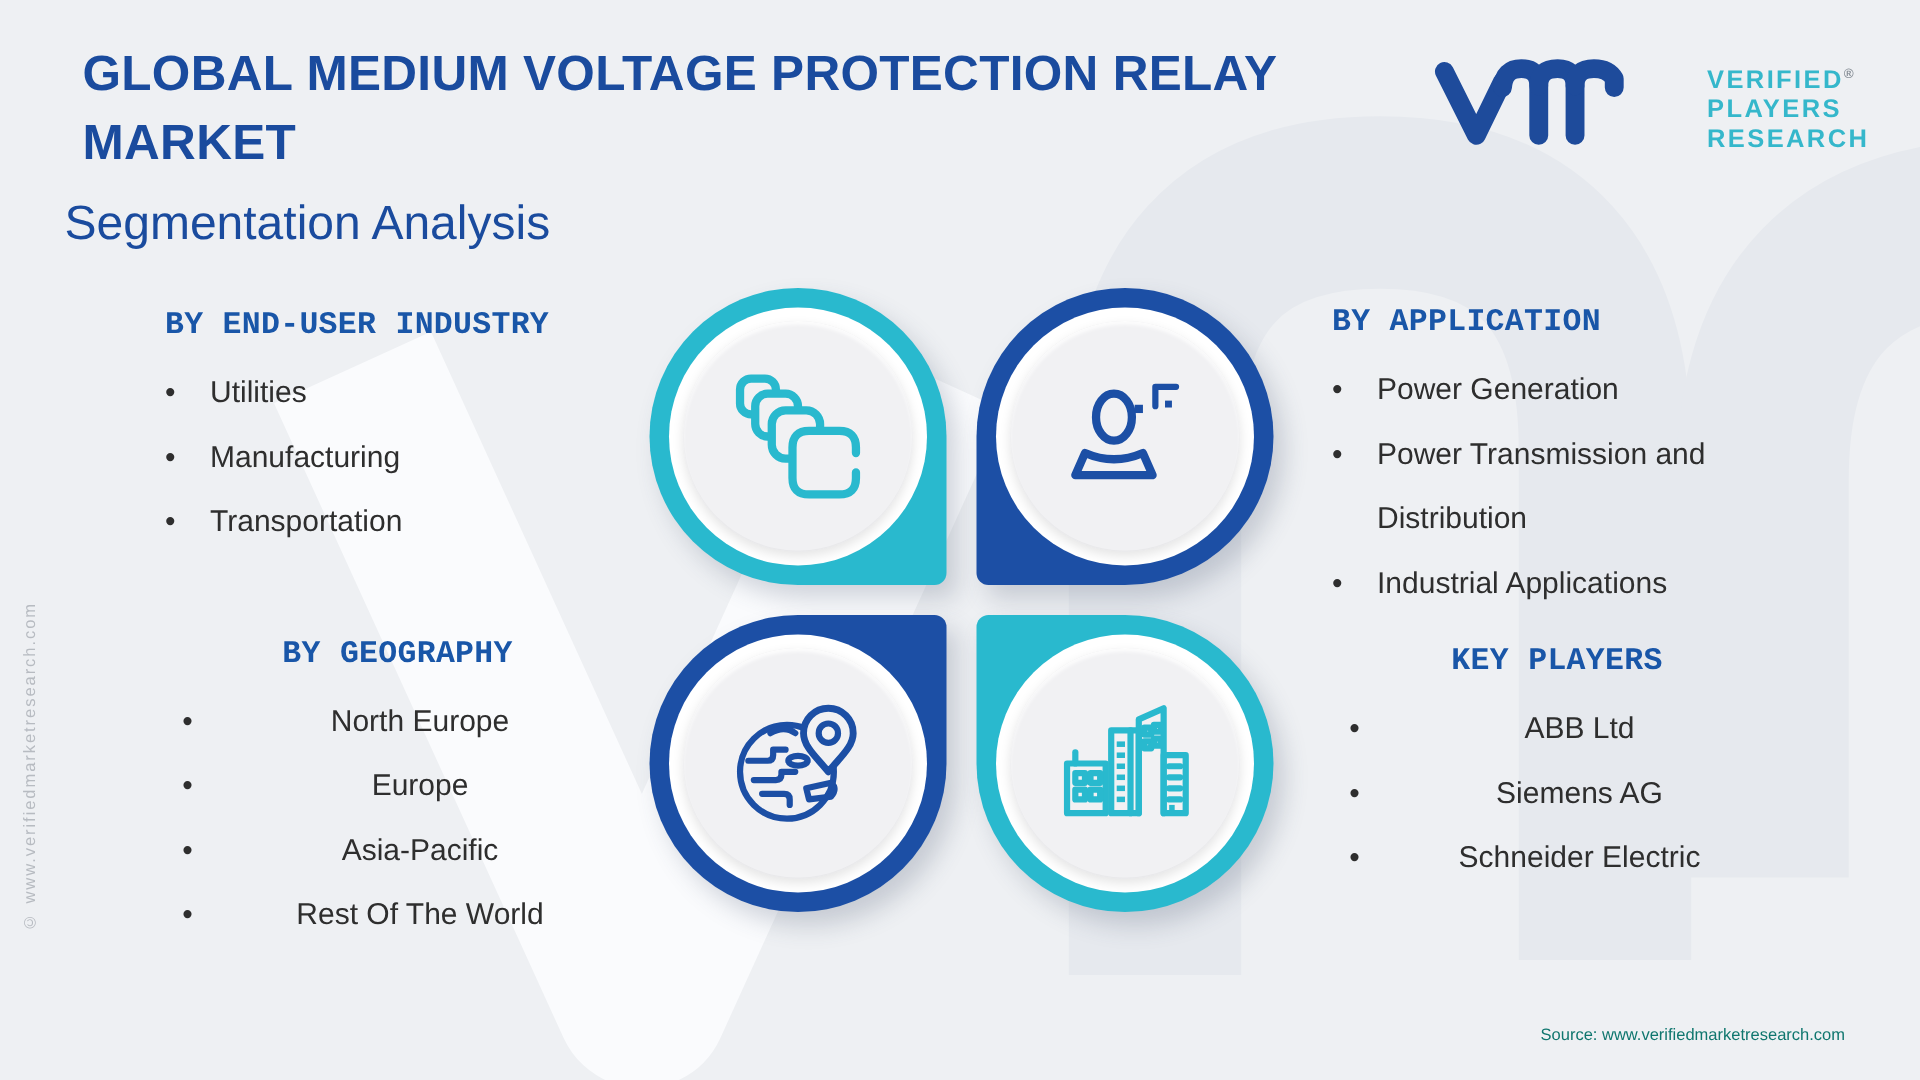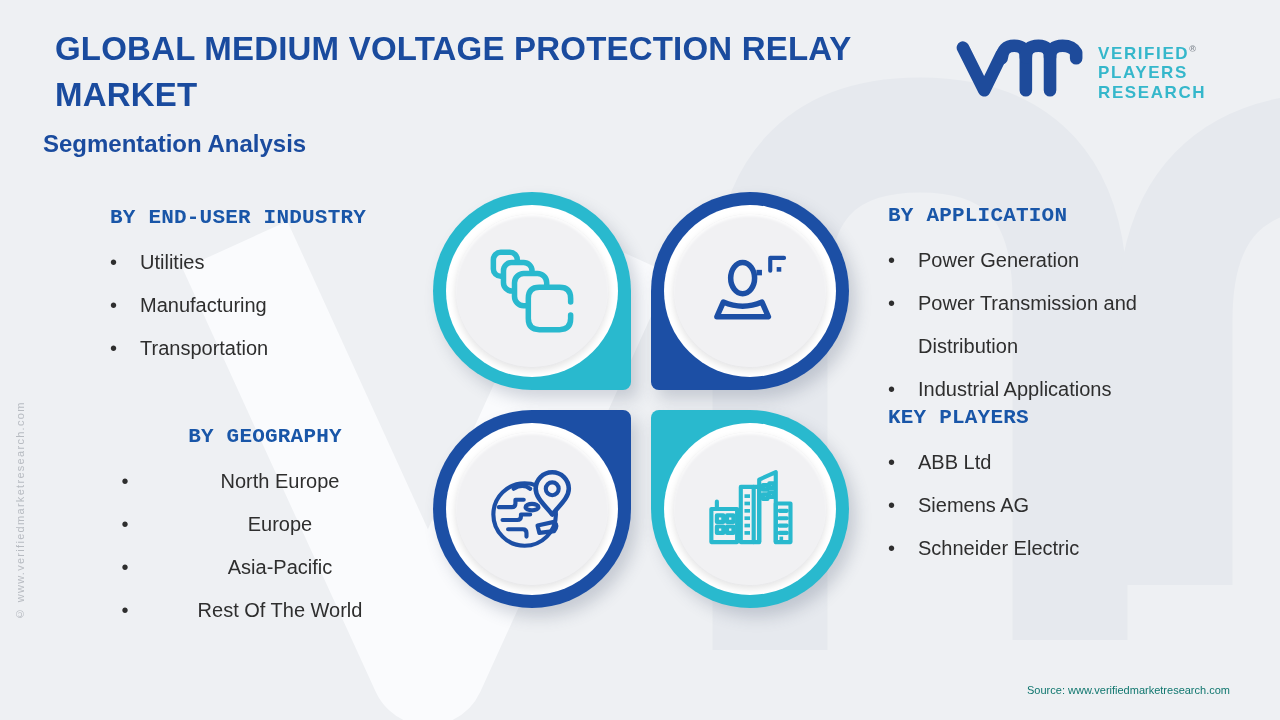--- a/index.html
+++ b/index.html
@@ -26,24 +26,24 @@
     font-size:11px;color:#b7bbc1;letter-spacing:1.3px;
     display:flex;align-items:center;
   }
 
   .title{
     position:absolute;left:43px;top:26px;max-width:905px;z-index:2;
     font-size:33px;font-weight:700;color:var(--title-blue);line-height:46px;letter-spacing:.2px;margin-left:12px;
   }
   .subtitle{
     position:absolute;left:43px;top:130px;z-index:2;
-    font-size:24px;font-weight:700;color:var(--title-blue);
-  }
-
-  .logo{position:absolute;left:952px;top:38px;z-index:2;display:flex;align-items:flex-start;}
+    font-size:32px;font-weight:400;color:var(--title-blue);
+  }
+
+  .logo{position:absolute;left:952px;top:38px;z-index:2;display:flex;align-items:flex-start;gap:40px;}
   .logo-mark{width:138px;height:60px;}
   .logo-mark path{stroke:var(--logo-blue);stroke-width:13;fill:none;stroke-linecap:round;stroke-linejoin:round;}
   .logo-text{margin-left:8px;margin-top:2px;font-weight:700;font-size:17px;line-height:19.5px;letter-spacing:1.6px;color:var(--logo-teal);}
   .logo-text .reg{font-size:9px;vertical-align:super;color:#8a9199;letter-spacing:0;}
 
   .quadrants{position:absolute;left:433px;top:192px;width:416px;height:416px;z-index:1;}
   .pod{position:absolute;width:198px;height:198px;box-shadow:7px 9px 16px rgba(60,75,100,.22);}
   .pod-tl{left:0;top:0;background:var(--accent-teal);border-radius:50% 50% 8px 50%;}
   .pod-tr{left:218px;top:0;background:var(--accent-blue);border-radius:50% 50% 50% 8px;}
   .pod-bl{left:0;top:218px;background:var(--accent-blue);border-radius:50% 8px 50% 50%;}
@@ -65,21 +65,21 @@
 
   .panel{position:absolute;z-index:2;width:300px;}
   .panel h3{font-size:21px;font-weight:700;color:var(--heading-blue);letter-spacing:.2px;font-family:Liberation Mono, monospace;}
   .panel ul{list-style:none;margin-top:12px;}
   .panel li{display:flex;font-size:20px;line-height:43px;color:var(--body-text);}
   .panel .dot{width:30px;flex:0 0 30px;}
   .panel .item-text{flex:1;}
   .panel-end-user{left:110px;top:206px;}
   .panel-application{left:888px;top:204px;width:296px;}
   .panel-geography{left:110px;top:425px;width:310px;text-align:center;}
-  .panel-key-players{left:888px;top:406px;}
+  .panel-key-players{left:888px;top:430px;text-align:center;}
 
   .source{
     position:absolute;left:0;top:684px;width:1230px;z-index:2;
     text-align:right;font-size:11px;color:#0f766e;
   }
 </style>
 </head>
 <body>
 
 <div class="canvas">

